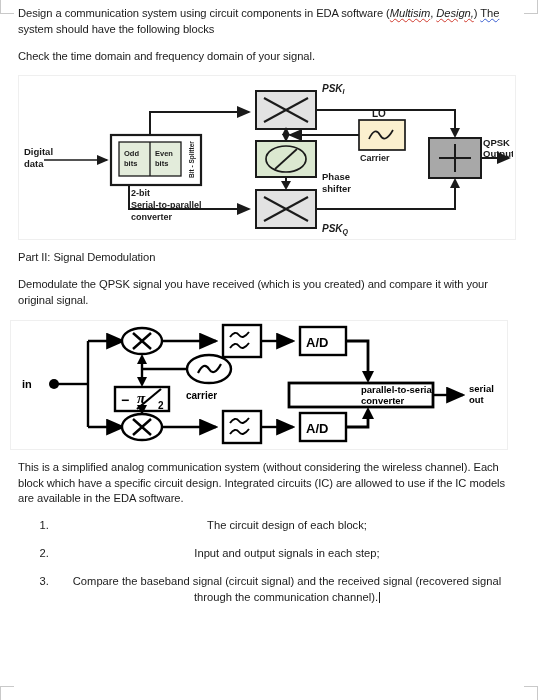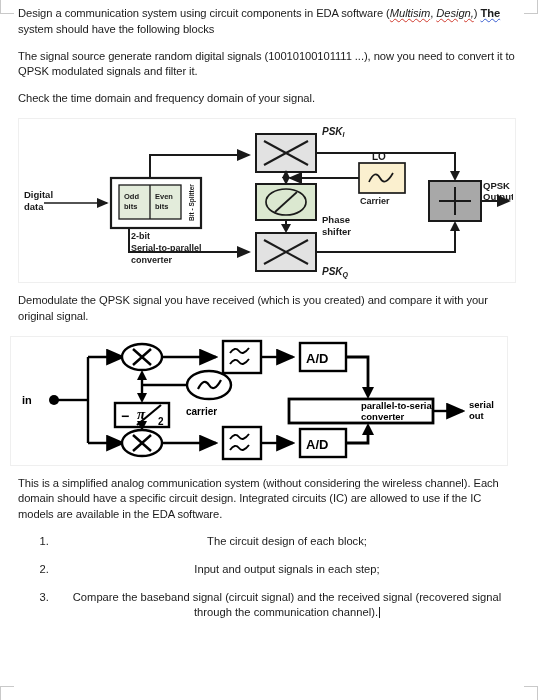--- a/index.html
+++ b/index.html
@@ -57,21 +57,20 @@
     text-decoration-thickness: 1px;
     text-underline-offset: 1px;
     font-style: italic;
   }
   .sq-blue {
     text-decoration: underline;
     text-decoration-style: wavy;
     text-decoration-color: #3b5fd0;
     text-decoration-thickness: 1px;
     text-underline-offset: 1px;
-    font-weight: bold;
   }
 
   ol.results {
     margin: 0;
     padding-left: 34px;
     font-size: 11.2px;
     line-height: 15.8px;
     text-align: center;
   }
   ol.results li {
@@ -107,21 +106,20 @@
   <div class="corner tl"></div>
   <div class="corner tr"></div>
   <div class="corner bl"></div>
   <div class="corner br"></div>
 
   <div class="doc-body">
 
     <p class="para"><span>Design a communication system using circuit components in EDA software (</span><span class="sq-red">Multisim</span><span>, </span><span class="sq-red">Design,</span><span>) </span><span class="sq-blue">The</span><span> system should have the following blocks</span></p>
 
 
-    <p class="para">The signal source generate random digital signals (10010100101111 ...), now you need to convert it to QPSK modulated signals and filter it.</p>
 
     <p class="para">Check the time domain and frequency domain of your signal.</p>
 
     <div class="figure fig1">
       <svg width="494" height="161" viewBox="0 0 494 161" xmlns="http://www.w3.org/2000/svg">
         <defs>
           <marker id="ah" markerWidth="7" markerHeight="7" refX="6" refY="3" orient="auto">
             <path d="M0,0 L7,3 L0,6 z" fill="#1a1a1a"></path>
           </marker>
         </defs>
@@ -199,20 +197,21 @@
 
           <text x="303" y="104" font-size="9.5" font-weight="bold">Phase</text>
           <text x="303" y="116" font-size="9.5" font-weight="bold">shifter</text>
 
           <text x="464" y="70" font-size="9.5" font-weight="bold">QPSK</text>
           <text x="464" y="81" font-size="9.5" font-weight="bold">Output</text>
         </g>
       </svg>
     </div>
 
+    <p class="para">Part II: Signal Demodulation</p>
 
     <p class="para">Demodulate the QPSK signal you have received (which is you created) and compare it with your original signal.</p>
 
     <div class="figure fig2">
       <svg width="494" height="126" viewBox="0 0 494 126" xmlns="http://www.w3.org/2000/svg">
         <defs>
           <marker id="ah2" markerWidth="8" markerHeight="8" refX="7" refY="3.5" orient="auto">
             <path d="M0,0 L8,3.5 L0,7 z" fill="#000000"></path>
           </marker>
         </defs>
@@ -288,21 +287,21 @@
 
           <text x="350" y="72" font-size="9.5">parallel-to-serial</text>
           <text x="350" y="83" font-size="9.5">converter</text>
 
           <text x="458" y="71" font-size="9.5">serial</text>
           <text x="458" y="82" font-size="9.5">out</text>
         </g>
       </svg>
     </div>
 
-    <p class="para">This is a simplified analog communication system (without considering the wireless channel). Each domain should have a specific circuit design. Integrated circuits (IC) are allowed to use if the IC models are available in the EDA software.</p>
+    <p class="para">This is a simplified analog communication system (without considering the wireless channel). Each block which have a specific circuit design. Integrated circuits (IC) are allowed to use if the IC models are available in the EDA software.</p>
 
 
     <ol class="results">
       <li>The circuit design of each block;</li>
       <li>Input and output signals in each step;</li>
       <li><span>Compare the baseband signal (circuit signal) and the received signal (recovered signal through the communication channel).</span><span class="caret"></span></li>
     </ol>
 
   </div>
 </div>

